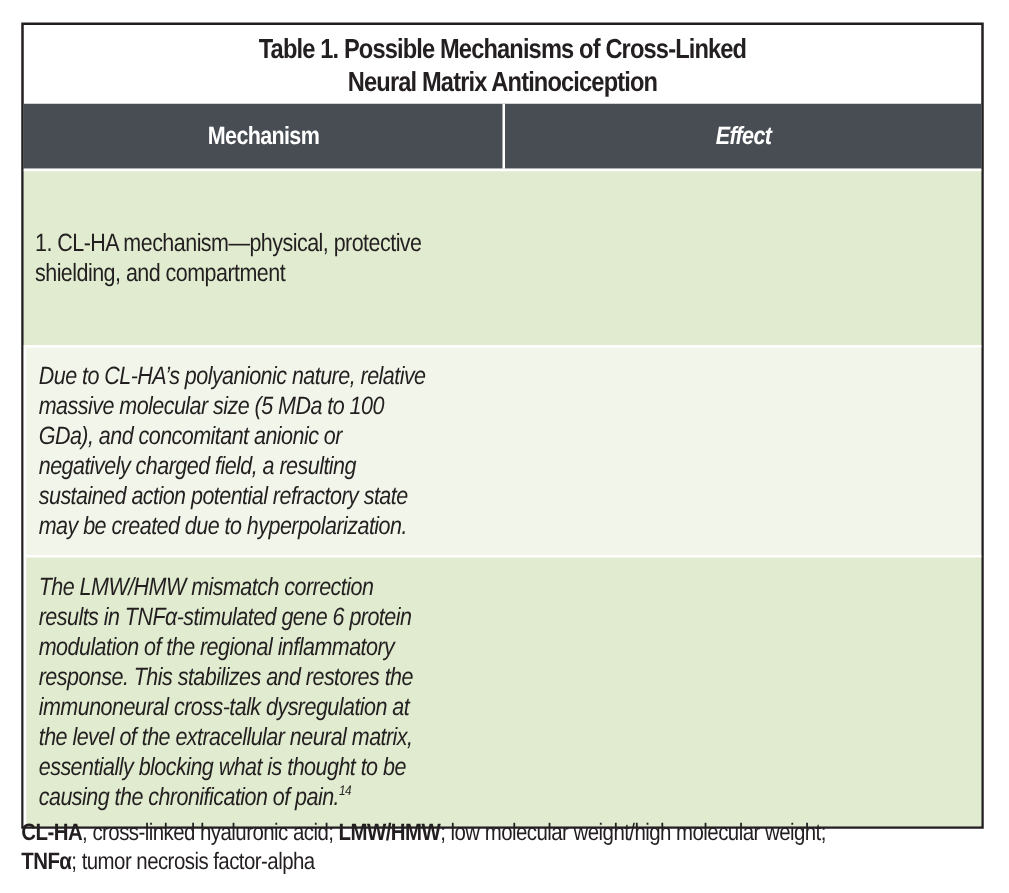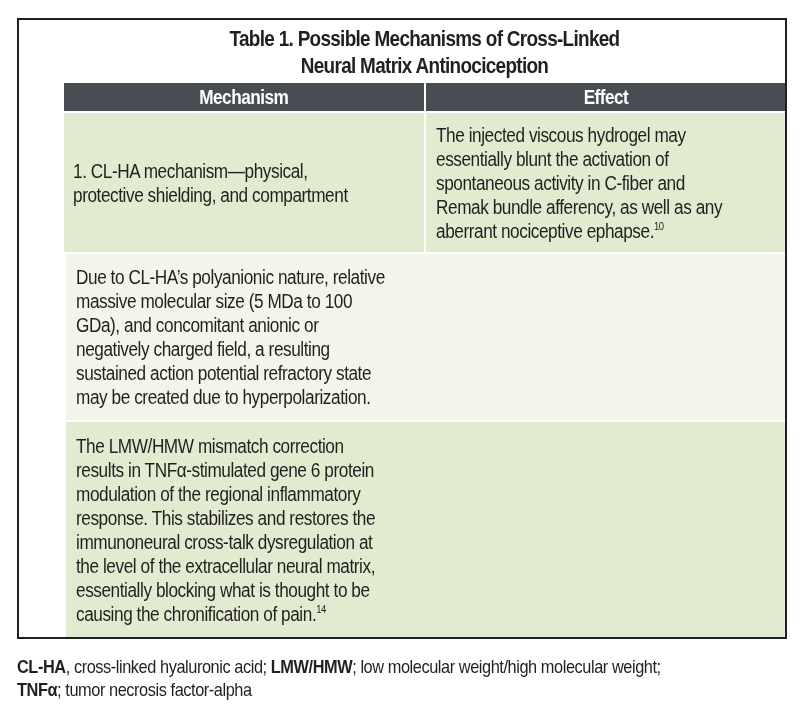--- a/index.html
+++ b/index.html
@@ -16,54 +16,53 @@
       color: #231f20;
     }
     .table-wrap {
       position: absolute;
       left: 17px;
       top: 18px;
       width: 770px;
       border: 2px solid #231f20;
       border-bottom-width: 2px;
       box-sizing: border-box;
-      padding-left: 45px;
     }
     .title {
       height: 63px;
       display: flex;
       flex-direction: column;
       align-items: center;
       justify-content: center;
       font-family: "Liberation Sans", sans-serif;
       font-weight: bold;
       font-size: 22px;
       line-height: 27px;
       letter-spacing: -0.8px;
       transform: scaleX(0.86);
       text-align: center;
       color: #231f20;
     }
     .header-row {
       display: flex;
-      height: 28px;
+      height: 52px;
       background: #474d53;
       color: #ffffff;
     }
     .header-cell {
       display: flex;
       align-items: center;
       justify-content: center;
       font-weight: bold;
       font-size: 20px;
       letter-spacing: -0.6px;
     }
     .header-cell span { display: inline-block; transform: scaleX(0.86); }
     .col-1 { width: 383px; box-sizing: border-box; }
-    .col-2 { width: 383px; box-sizing: border-box; border-left: 2px solid #ffffff; }
+    .col-2 { width: 383px; box-sizing: border-box; border-left: 2px solid #ffffff; font-style: italic; }
     .data-row {
       display: flex;
       border-top: 2px solid #ffffff;
     }
     .data-row.green { background: #e0ebcf; }
     .data-row.light { background: #f2f6ea; }
     .row-1 { height: 139px; }
     .row-2 { height: 166px; }
     .row-3 { height: 215px; }
     .cell {
@@ -116,23 +115,20 @@
     </div>
     <div class="header-cell col-2">
       <span>Effect</span>
     </div>
   </div>
 
   <div class="data-row green row-1">
     <div class="cell mech col-1">
       <span class="txt"><span>1. CL-HA mechanism—physical, protective shielding, and compartment</span><sup></sup></span>
     </div>
-    <div class="cell effect col-2">
-      <span class="txt" style="width:110%;"><span>The injected viscous hydrogel may essentially blunt the activation of spontaneous activity in C-fiber and Remak bundle afferency, as well as any aberrant nociceptive ephapse.</span><sup>10</sup></span>
-    </div>
   </div>
 
   <div class="data-row light row-2">
     <div class="cell effect col-2">
       <span class="txt" style="width:112%;"><span>Due to CL-HA’s polyanionic nature, relative massive molecular size (5 MDa to 100 GDa), and concomitant anionic or negatively charged field, a resulting sustained action potential refractory state may be created due to hyperpolarization.</span><sup></sup></span>
     </div>
   </div>
 
   <div class="data-row green row-3">
     <div class="cell effect col-2">

